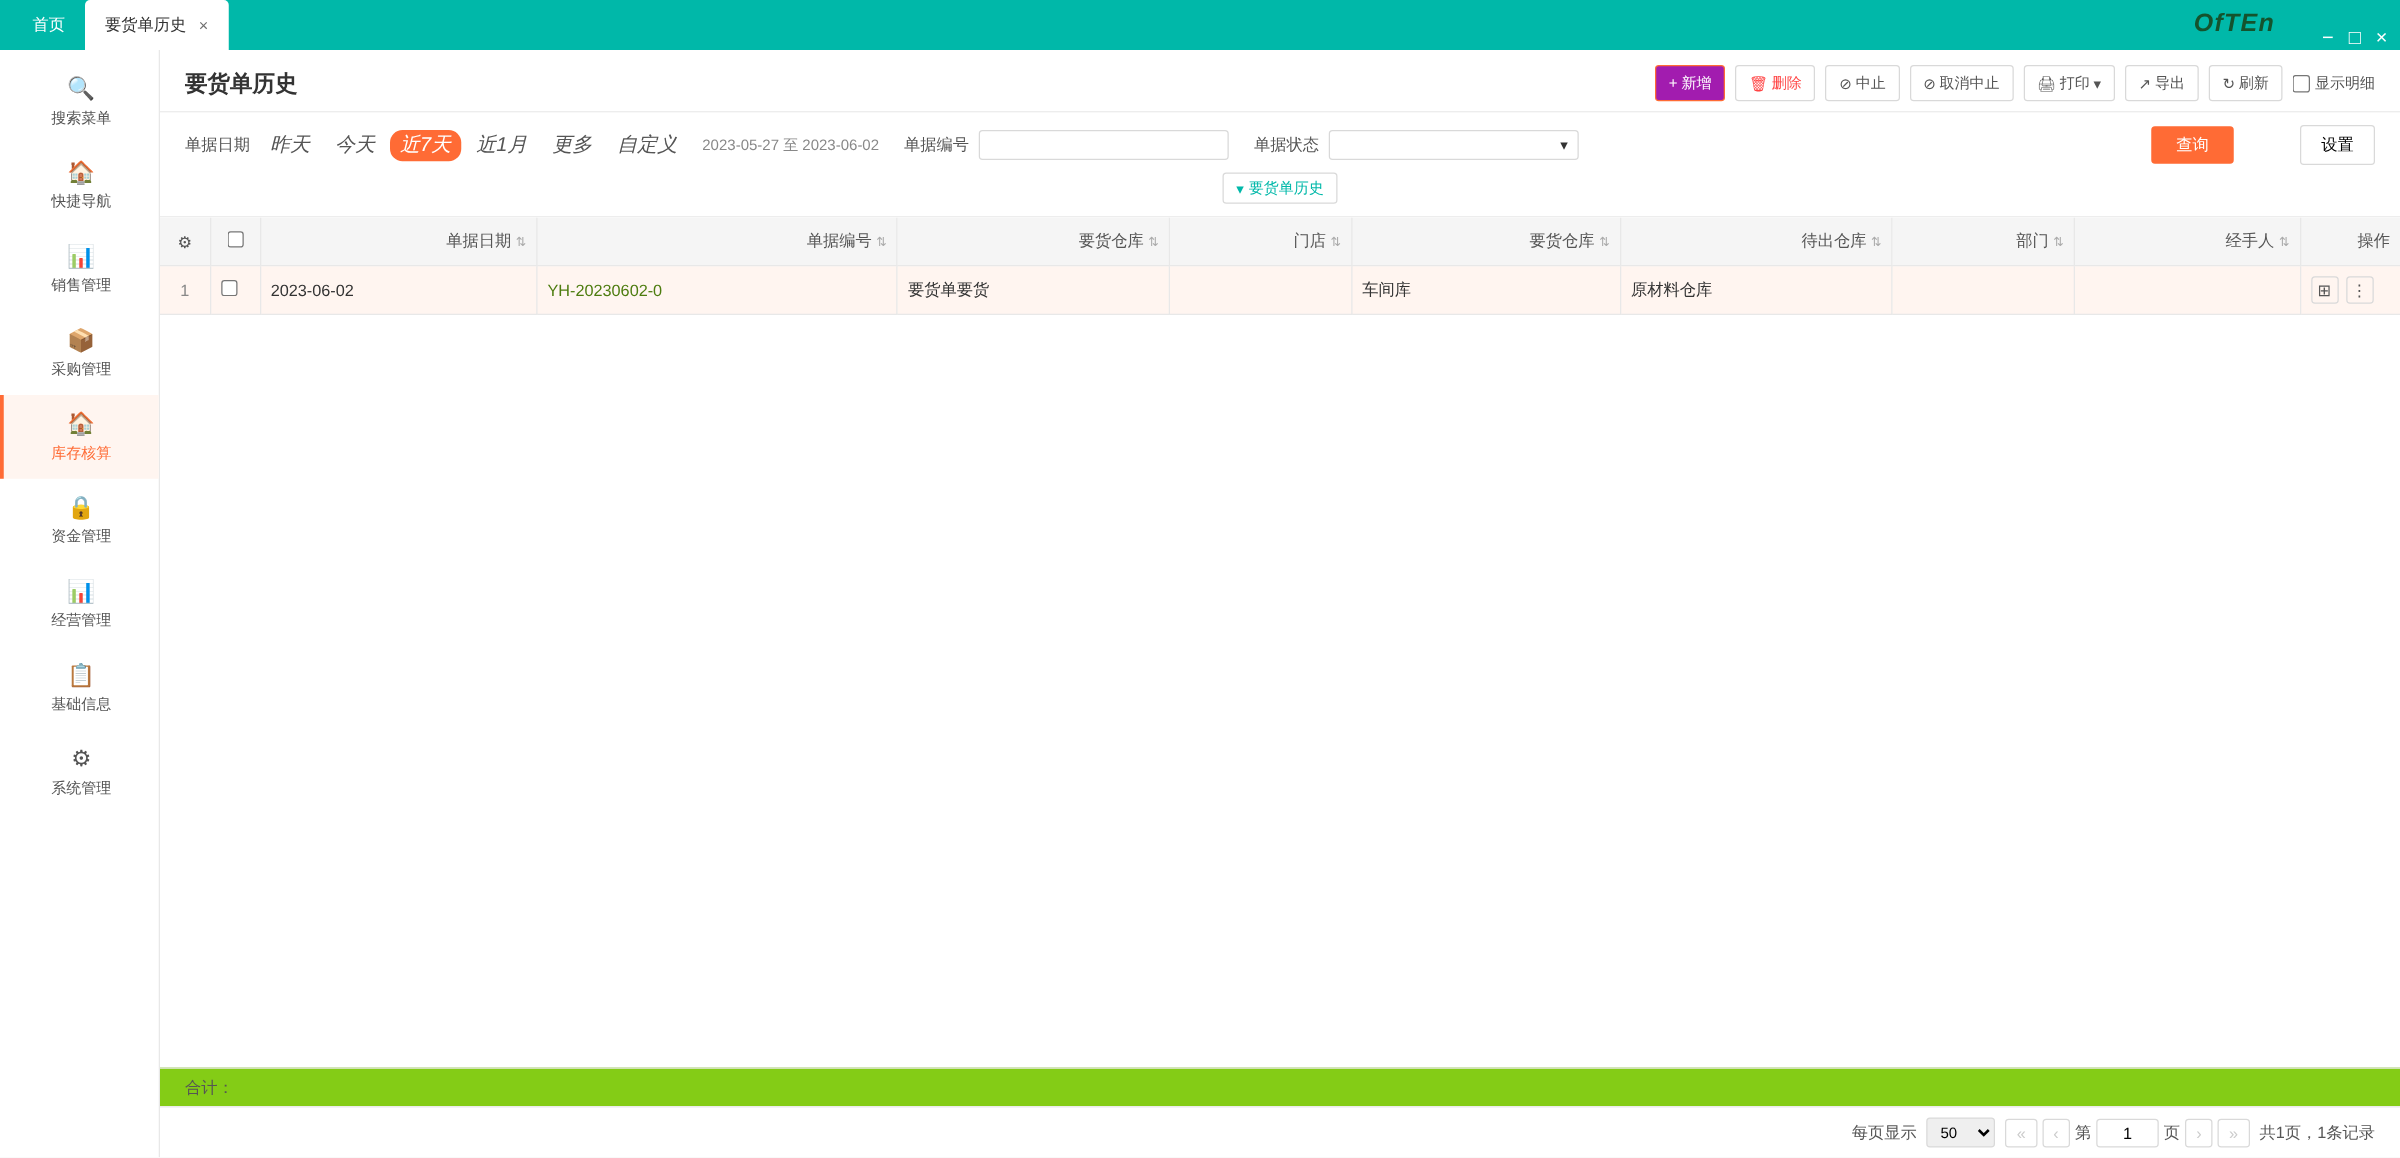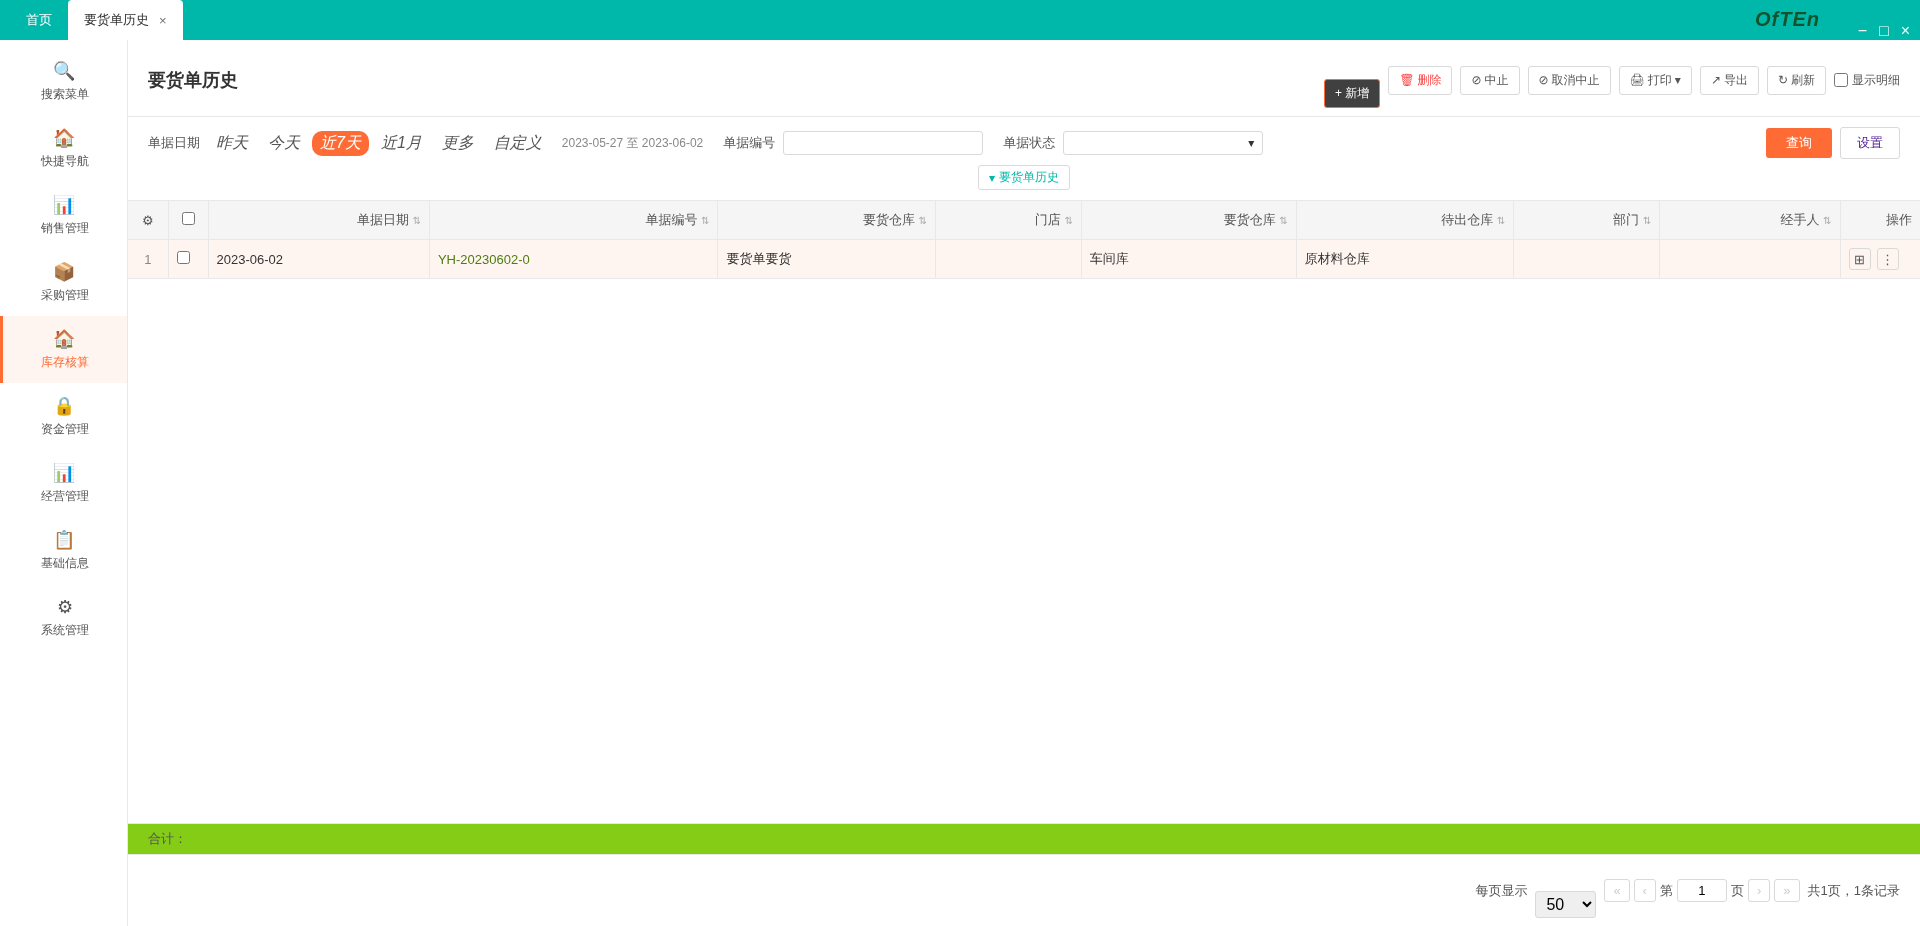--- a/index.html
+++ b/index.html
@@ -23,41 +23,41 @@
     .sidebar-item .icon { font-size: 18px; }
 
     
     .content { flex: 1; display: flex; flex-direction: column; background: #f5f5f5; overflow: hidden; }
 
     
     .page-header { background: #fff; padding: 12px 20px 8px 20px; border-bottom: 1px solid #e8e8e8; display: flex; align-items: center; justify-content: space-between; }
     .page-title { font-size: 18px; font-weight: bold; color: #333; }
     .header-actions { display: flex; align-items: center; gap: 8px; }
     .header-btn { display: flex; align-items: center; gap: 3px; padding: 5px 10px; border: 1px solid #d9d9d9; background: #fff; border-radius: 3px; cursor: pointer; font-size: 12px; color: #555; }
-    .header-btn.primary { background: #404040; color: #fff; border-color: #ff6b35; margin-top: 27px; }
+    .header-btn.primary { background: #a21caf; color: #fff; border-color: #ff6b35; }
     .header-btn.danger { color: #ff4444; }
 
     
     .filter-area { background: #fff; padding: 10px 20px; border-bottom: 1px solid #e8e8e8; }
     .filter-row { display: flex; align-items: center; gap: 20px; flex-wrap: wrap; }
     .filter-group { display: flex; align-items: center; gap: 8px; }
     .filter-label { color: #555; font-size: 13px; white-space: nowrap; }
     .date-shortcuts { display: flex; align-items: center; gap: 4px; }
     .date-shortcut { padding: 2px 8px; border-radius: 10px; cursor: pointer; font-size: 16px; color: #555; font-style: italic; }
     .date-shortcut.active { background: #ff6b35; color: #fff; }
     .date-range-text { font-size: 12px; color: #888; margin-left: 4px; }
     .filter-input { border: 1px solid #d9d9d9; border-radius: 3px; padding: 4px 8px; font-size: 12px; width: 200px; outline: none; }
     .filter-select { border: 1px solid #d9d9d9; border-radius: 3px; padding: 4px 8px; font-size: 12px; width: 200px; background: #fff; cursor: pointer; display: flex; align-items: center; justify-content: space-between; position: relative; }
     .expand-more { display: flex; align-items: center; justify-content: center; margin-top: 6px; }
     .expand-btn { display: flex; align-items: center; gap: 4px; color: #00b8a9; font-size: 12px; cursor: pointer; border: 1px solid #d9d9d9; padding: 3px 10px; border-radius: 3px; background: #fff; }
 
     
     .filter-right-actions { display: flex; align-items: center; gap: 8px; margin-left: auto; }
     .query-btn { background: #ff6b35; color: #fff; border: none; border-radius: 3px; padding: 6px 20px; cursor: pointer; font-size: 13px; }
-    .setting-btn { background: #fff; color: #4c1d95; border: 1px solid #d9d9d9; border-radius: 3px; padding: 6px 16px; cursor: pointer; font-size: 13px; }
+    .setting-btn { background: #fff; color: #000000; border: 1px solid #d9d9d9; border-radius: 3px; padding: 6px 16px; cursor: pointer; font-size: 13px; margin-left: 45px; }
 
     
     .table-container { flex: 1; overflow: auto; background: #fff; margin: 0; }
     table { width: 100%; border-collapse: collapse; font-size: 13px; }
     thead tr { background: #f5f5f5; }
     thead th { padding: 10px 8px; text-align: right; border-bottom: 1px solid #e8e8e8; border-right: 1px solid #e8e8e8; color: #555; font-weight: normal; white-space: nowrap; cursor: pointer; user-select: none; }
     thead th:last-child { border-right: none; }
     tbody tr { background: #fff; }
     tbody tr.selected { background: #fff5f0; }
     tbody td { padding: 8px 8px; border-bottom: 1px solid #e8e8e8; border-right: 1px solid #e8e8e8; color: #333; white-space: nowrap; }
@@ -67,21 +67,21 @@
     .col-settings { width: 40px; text-align: center; }
     .col-check { width: 40px; text-align: center; }
     .sort-icon { font-size: 10px; color: #aaa; }
 
     
     .table-footer { background: #84cc16; border-top: 1px solid #e8e8e8; padding: 6px 20px; font-size: 13px; color: #555; }
 
     
     .pagination { background: #fff; border-top: 1px solid #e8e8e8; padding: 8px 20px; display: flex; align-items: center; justify-content: flex-end; gap: 8px; font-size: 13px; }
     .pagination-text { color: #555; }
-    .page-size-select { border: 1px solid #d9d9d9; border-radius: 3px; padding: 3px 6px; font-size: 16px; margin-top: 28px; }
+    .page-size-select { border: 1px solid #d9d9d9; border-radius: 3px; padding: 3px 6px; font-size: 12px; }
     .page-nav { display: flex; align-items: center; gap: 4px; }
     .page-nav button { border: 1px solid #d9d9d9; background: #fff; border-radius: 3px; padding: 3px 8px; cursor: pointer; font-size: 13px; }
     .page-nav button:disabled { color: #ccc; cursor: default; }
     .page-input { border: 1px solid #d9d9d9; border-radius: 3px; padding: 3px 6px; width: 50px; text-align: center; font-size: 13px; }
     .page-info { color: #555; }
 
     
     input[type=checkbox] { cursor: pointer; }
 
     

